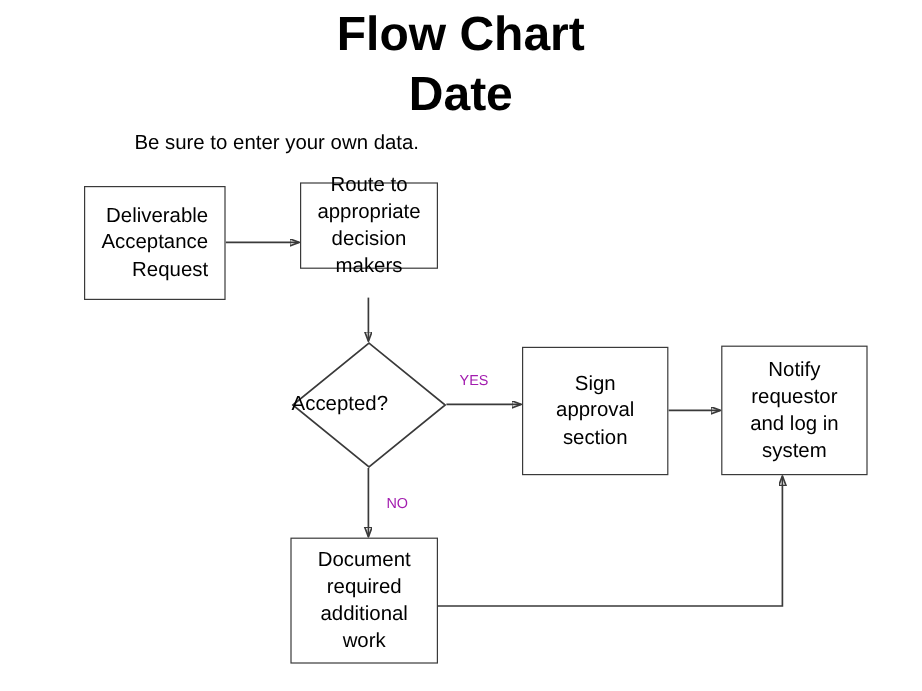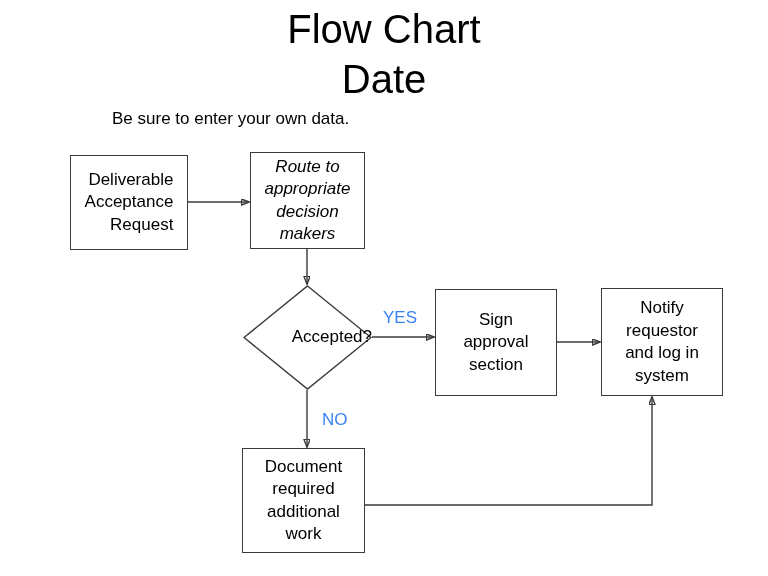--- a/index.html
+++ b/index.html
@@ -21,21 +21,21 @@
     background: #ffffff;
   }
   .title {
     position: absolute;
     left: 0;
     top: 4px;
     width: 768px;
     text-align: center;
     font-size: 40px;
     line-height: 50px;
-    font-weight: normal;
+    font-weight: bold;
     color: #000000;
     white-space: pre-line;
   }
   .subtitle {
     position: absolute;
     left: 112px;
     top: 108px;
     font-size: 17px;
     line-height: 22px;
     color: #000000;
@@ -60,39 +60,39 @@
     font-size: 17px;
     line-height: 22.5px;
     color: #000000;
     white-space: pre-line;
     padding: 0 4px;
   }
   .diamond-wrap {
     position: absolute;
     display: flex;
     align-items: center;
-    justify-content: flex-end;
+    justify-content: flex-start;
   }
   .diamond-wrap svg {
     position: absolute;
     left: 0;
     top: 0;
   }
   .diamond-label {
     position: relative;
     font-size: 17px;
     line-height: 22.5px;
     color: #000000;
     text-align: center;
   }
   .edge-label {
     position: absolute;
-    font-size: 17px;
+    font-size: 12px;
     line-height: 21px;
-    color: #3b82f6;
+    color: #a21caf;
     white-space: nowrap;
   }
   svg.connectors {
     position: absolute;
     left: 0;
     top: 0;
     width: 768px;
     height: 576px;
     pointer-events: none;
   }
@@ -125,21 +125,21 @@
       <line x1="372" y1="337" x2="434" y2="337" marker-end="url(#arrow)"></line>
       <line x1="557" y1="342" x2="600" y2="342" marker-end="url(#arrow)"></line>
       <line x1="307" y1="390" x2="307" y2="447" marker-end="url(#arrow)"></line>
       <polyline points="365,505 652,505 652,397" marker-end="url(#arrow)"></polyline>
     </svg>
 
     <div class="node" style="left:70px; top:155px; width:118px; height:95px;text-align:right;">Deliverable
 Acceptance
 Request</div>
 
-    <div class="node" style="left:250px; top:152px; width:115px; height:97px;font-style:italic;">Route to
+    <div class="node" style="left:250px; top:152px; width:115px; height:72px;">Route to
 appropriate
 decision
 makers</div>
 
     <div class="diamond-wrap" style="left:243px; top:285px; width:129px; height:105px;">
       <svg width="129" height="105" viewBox="0 0 129 105">
         <polygon points="64.5,1 128,52.5 64.5,104 1,52.5" fill="#ffffff" stroke="#3a3a3a" stroke-width="1.4"></polygon>
       </svg>
       <span class="diamond-label">Accepted?</span>
     </div>

